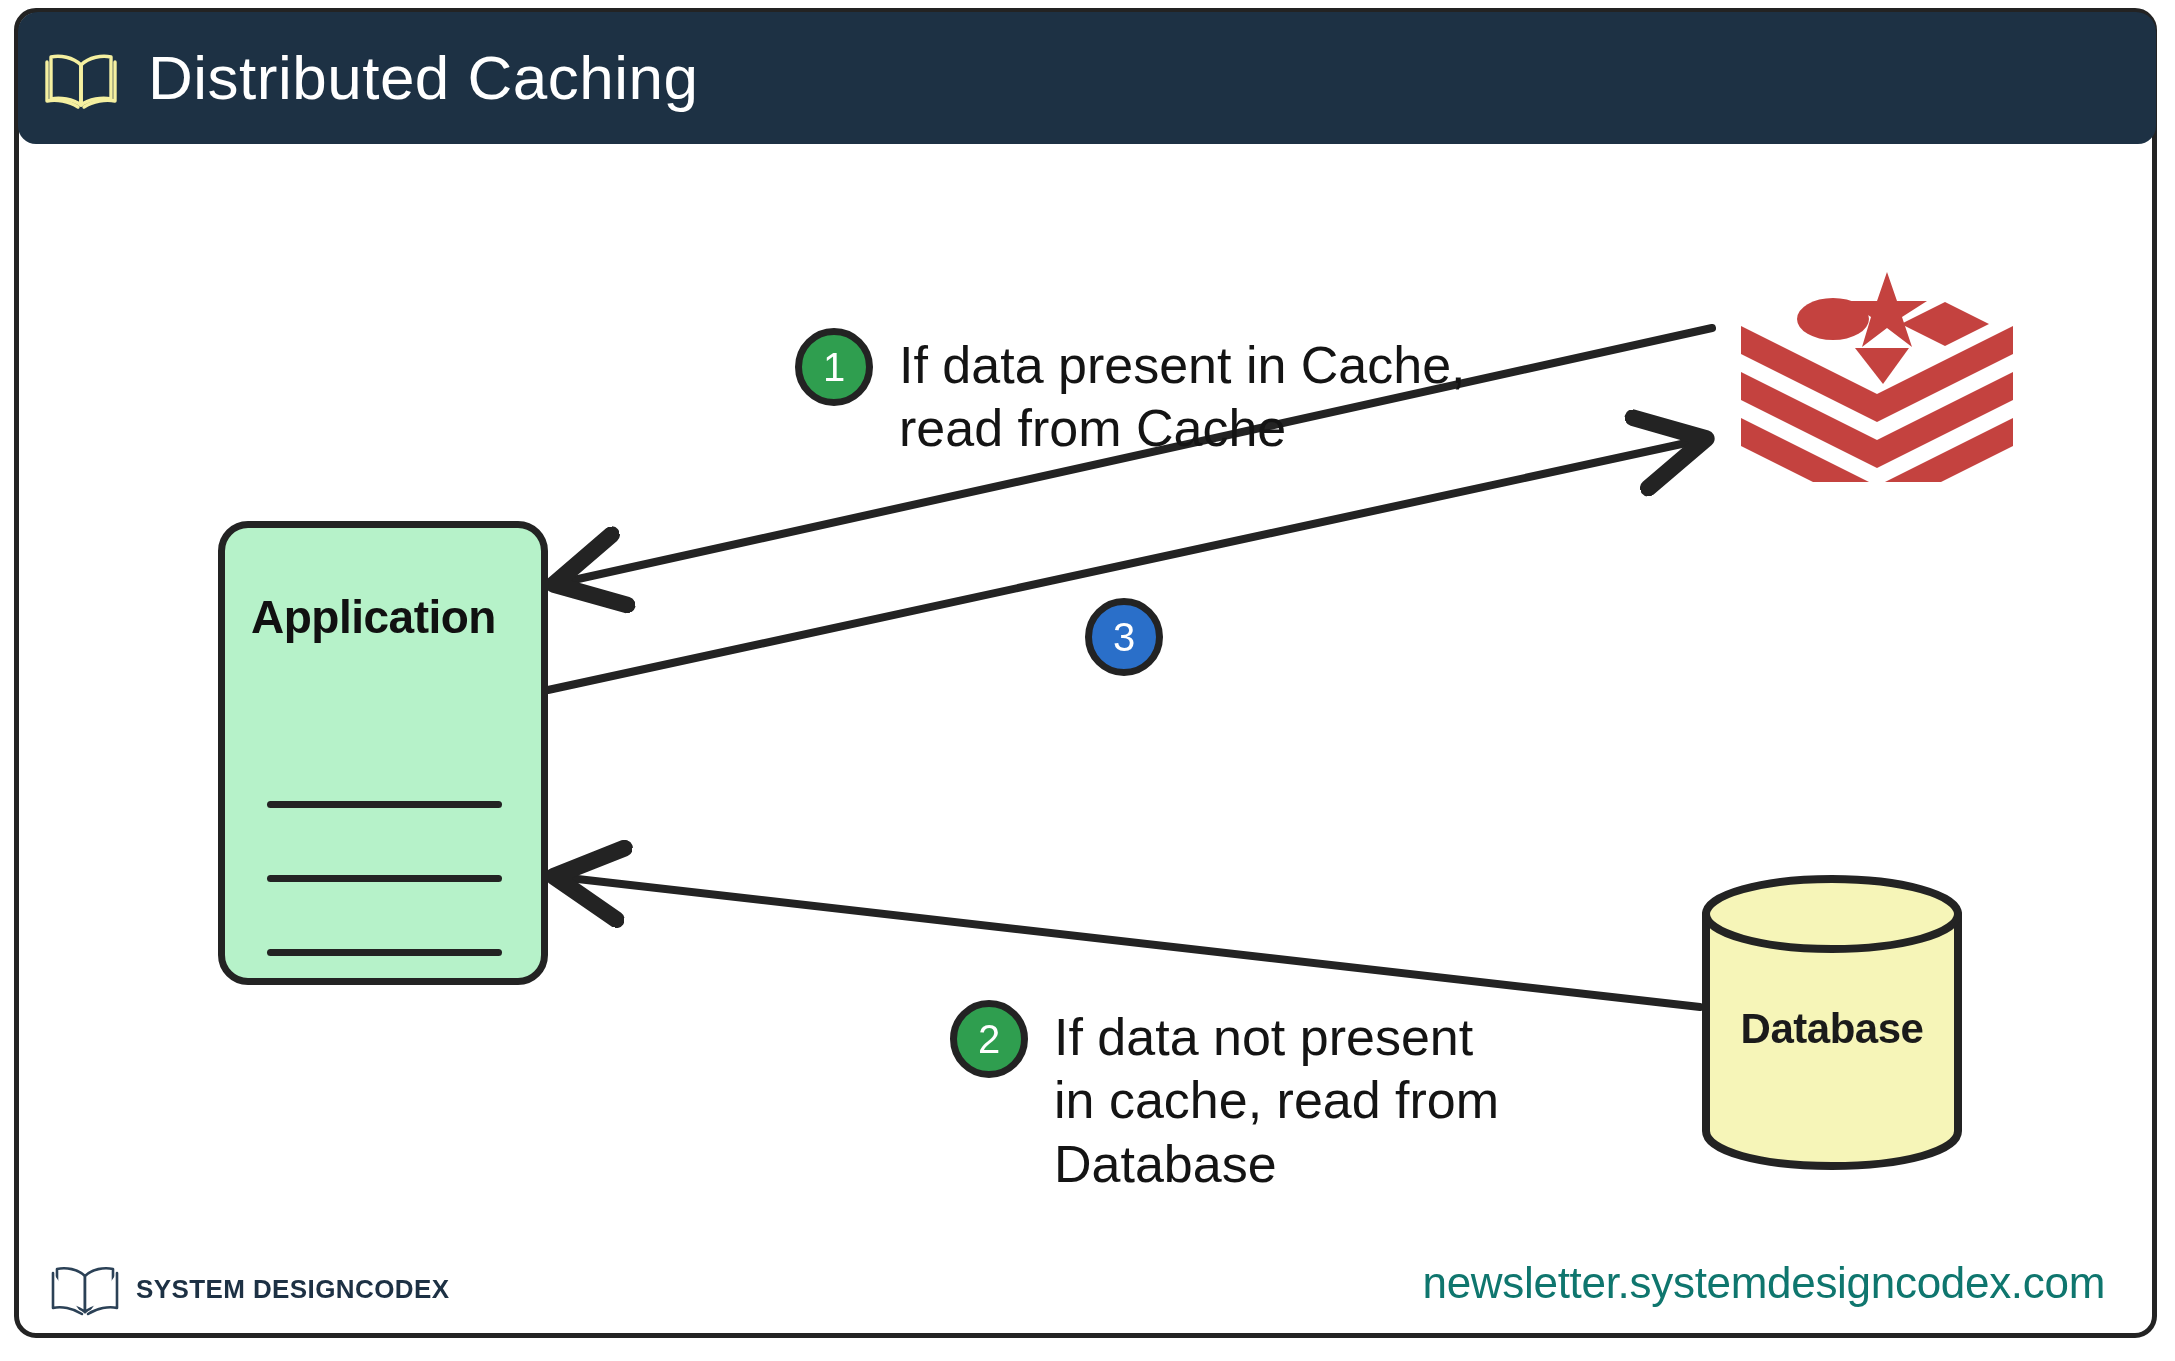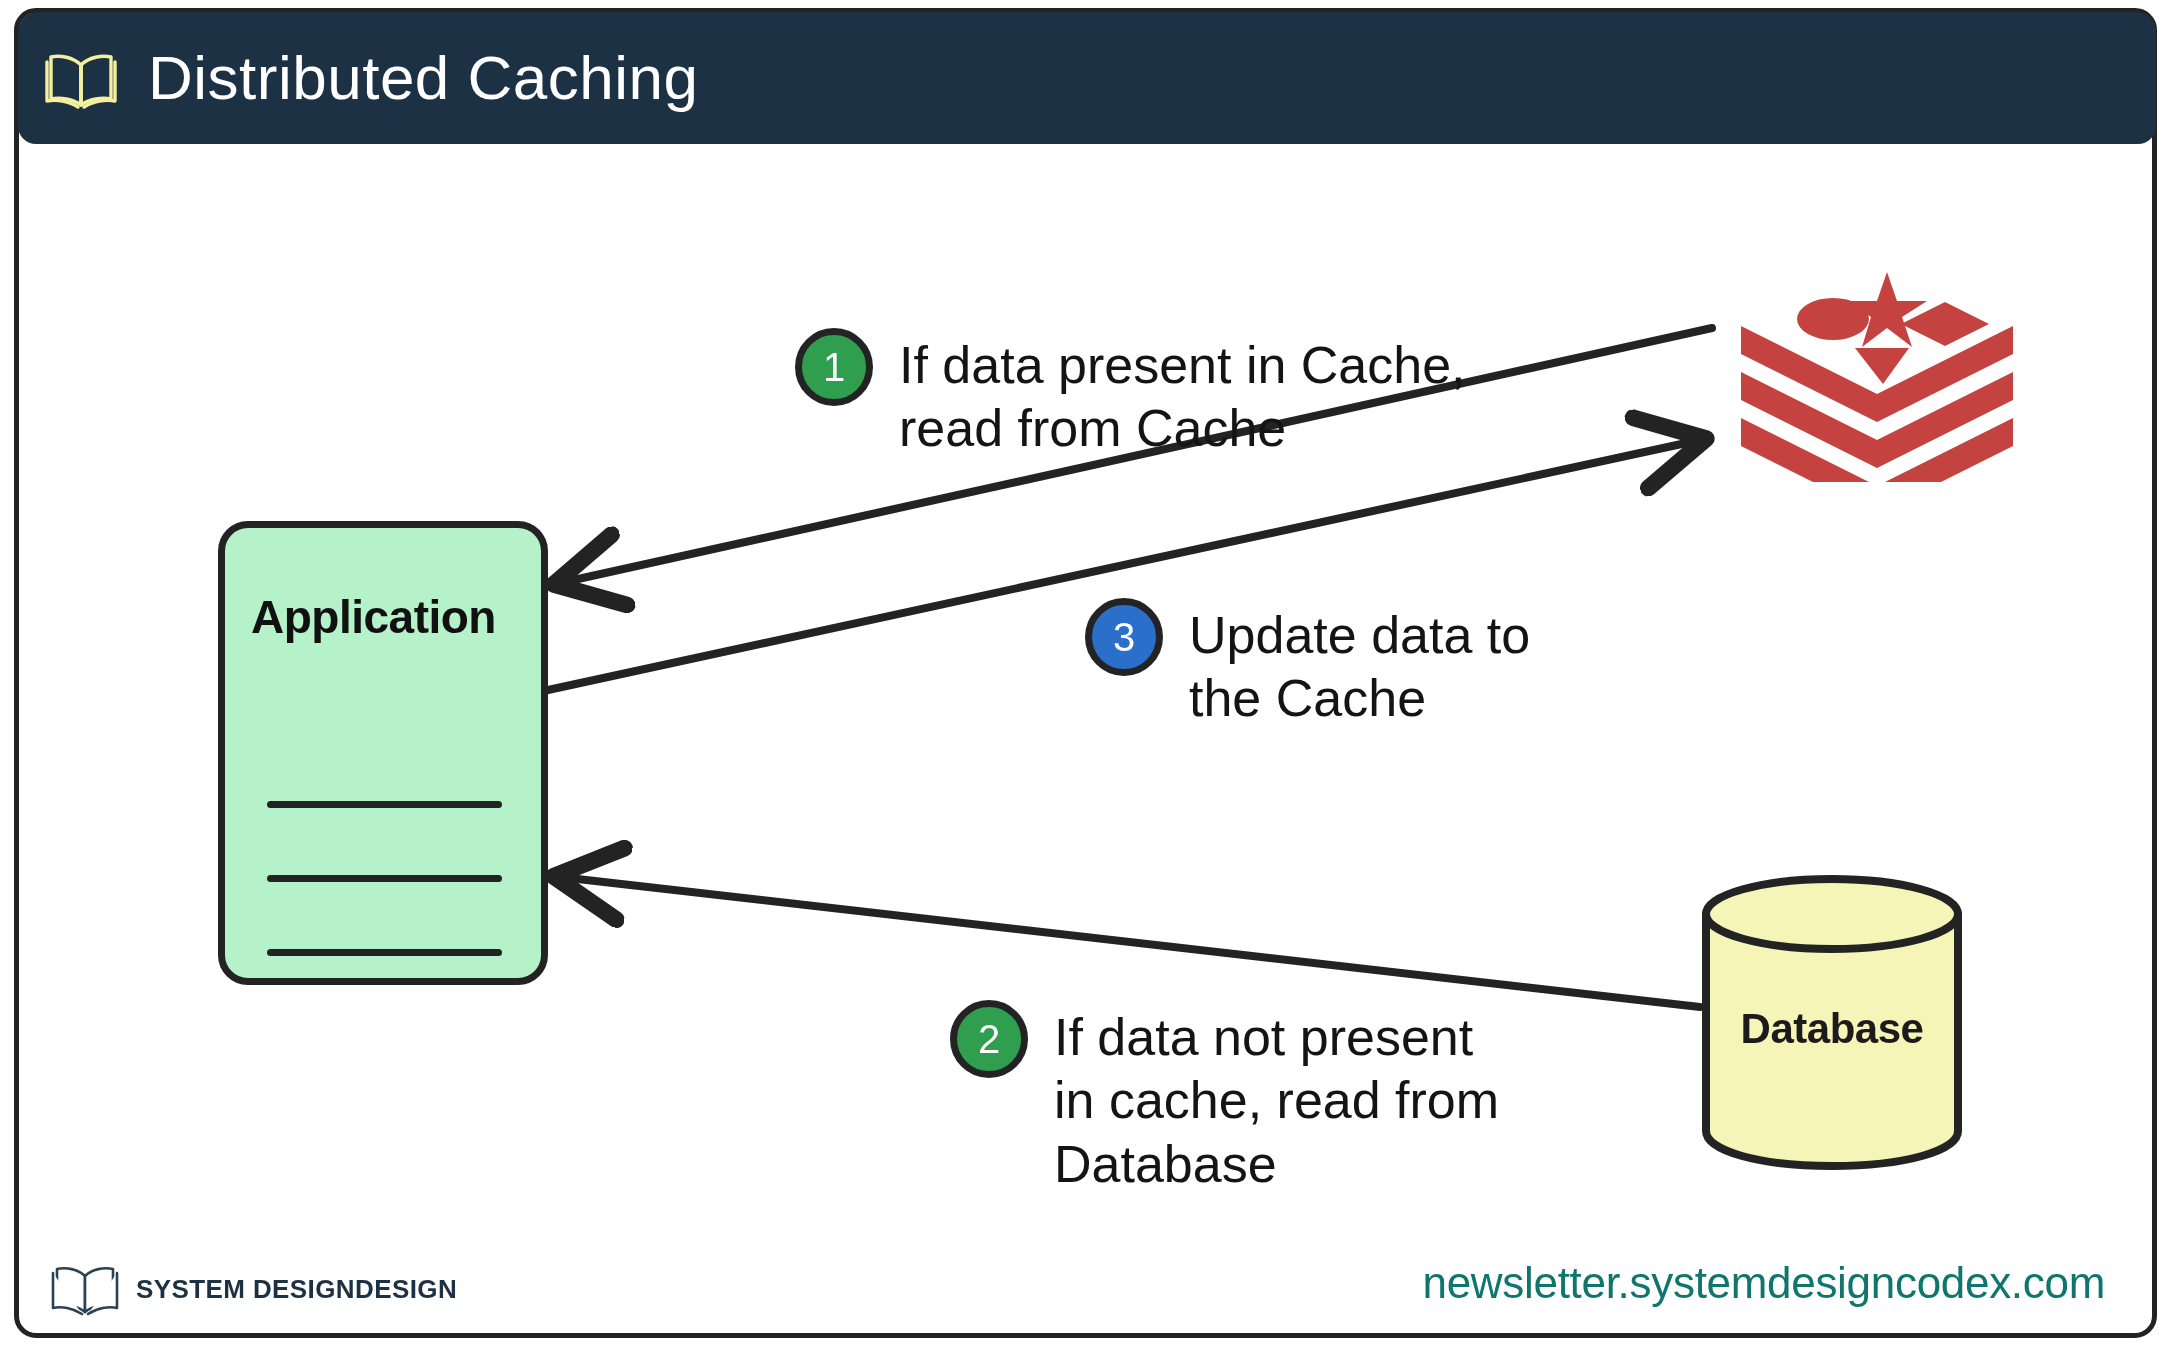--- a/index.html
+++ b/index.html
@@ -266,41 +266,39 @@
   </div>
 
   <div class="step" id="step-1">
     <div class="step-badge green">1</div>
     <div class="step-text">If data present in Cache,
 read from Cache</div>
   </div>
 
   <div class="step" id="step-3">
     <div class="step-badge blue">3</div>
-    <div class="step-text">Update data to
-the Cache</div>
   </div>
 
   <div class="step" id="step-2">
     <div class="step-badge green">2</div>
     <div class="step-text">If data not present
 in cache, read from
 Database</div>
   </div>
 
   <div id="footer-logo">
     <svg id="footer-book-icon" viewBox="0 0 74 56">
       <g fill="#ffffff" stroke="#2b4156" stroke-width="2.6" stroke-linejoin="round" stroke-linecap="round">
         <path d="M37 14 C30 7, 18 5, 9 7 L9 44 C18 42, 30 44, 37 50 Z"></path>
         <path d="M37 14 C44 7, 56 5, 65 7 L65 44 C56 42, 44 44, 37 50 Z"></path>
         <path d="M5 11 L5 46 C13 44, 25 46, 34 52"></path>
         <path d="M69 11 L69 46 C61 44, 49 46, 40 52"></path>
       </g>
     </svg>
     <div id="footer-brand-text">
       <span id="footer-brand-line1">SYSTEM DESIGN</span>
-      <span id="footer-brand-line2">DESIGN</span>
+      <span id="footer-brand-line2">CODEX</span>
     </div>
   </div>
 
   <div id="newsletter-url">newsletter.systemdesigncodex.com</div>
 
 </div>
 
 </body></html>

